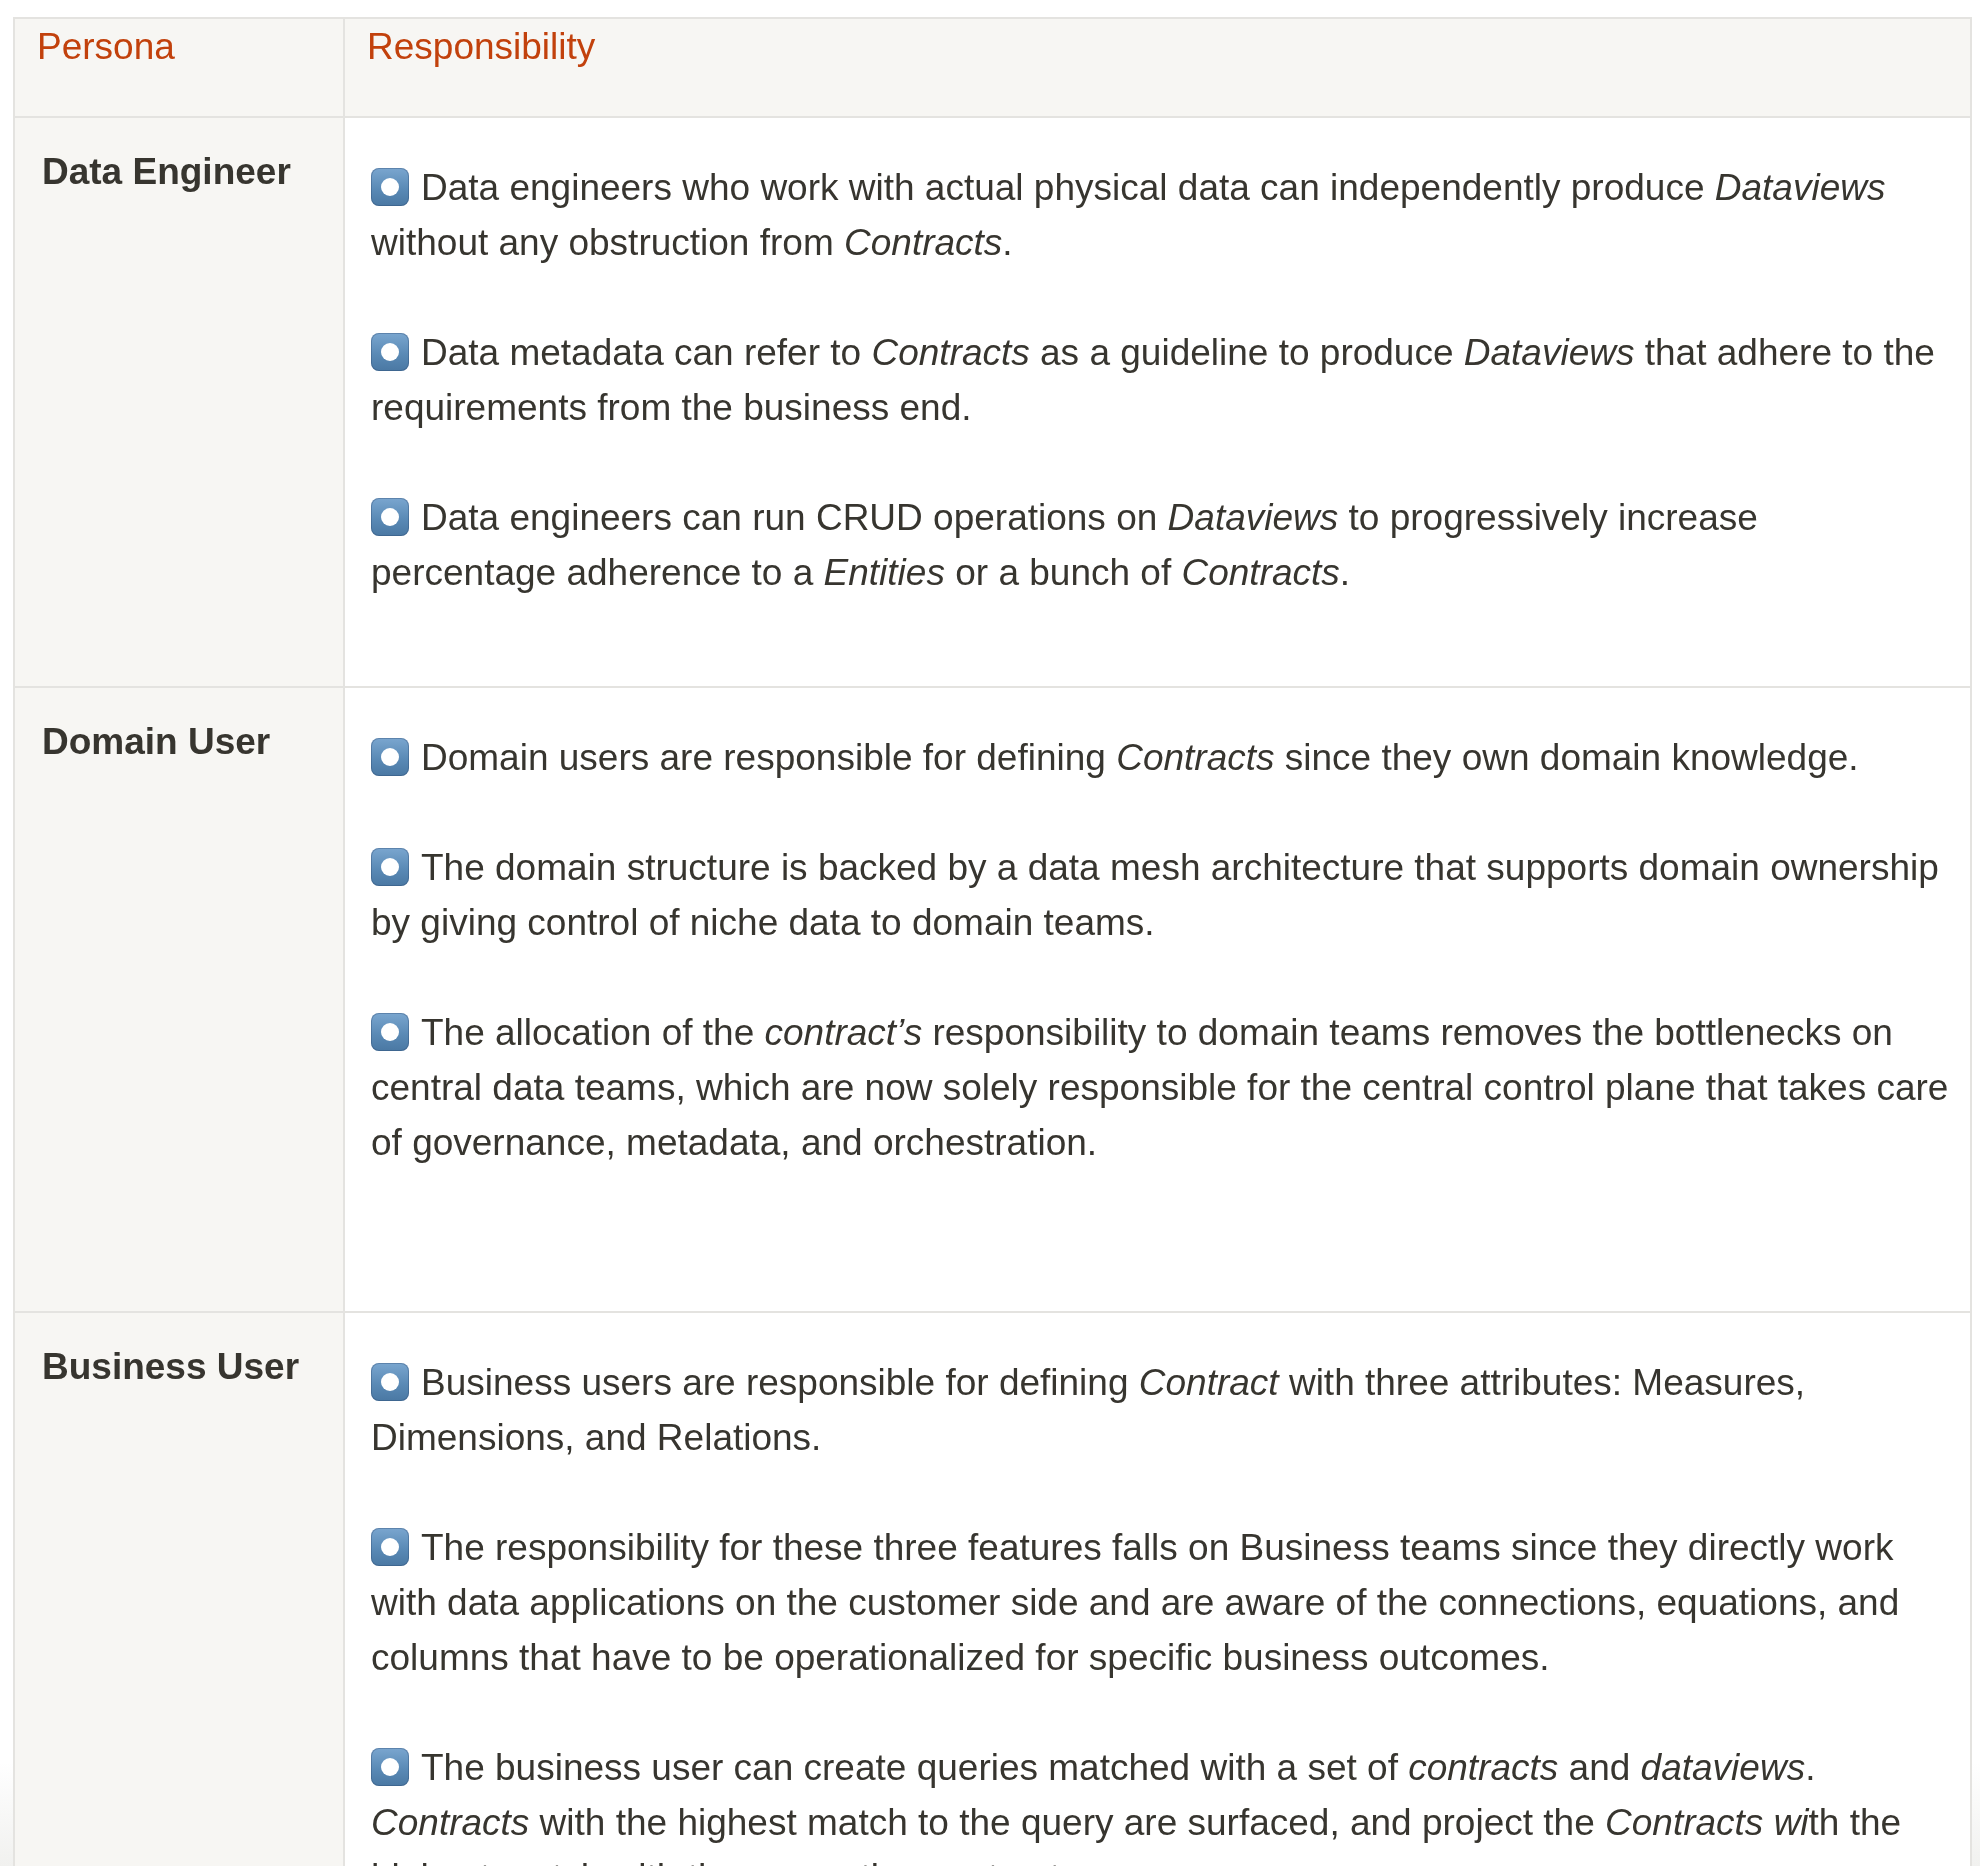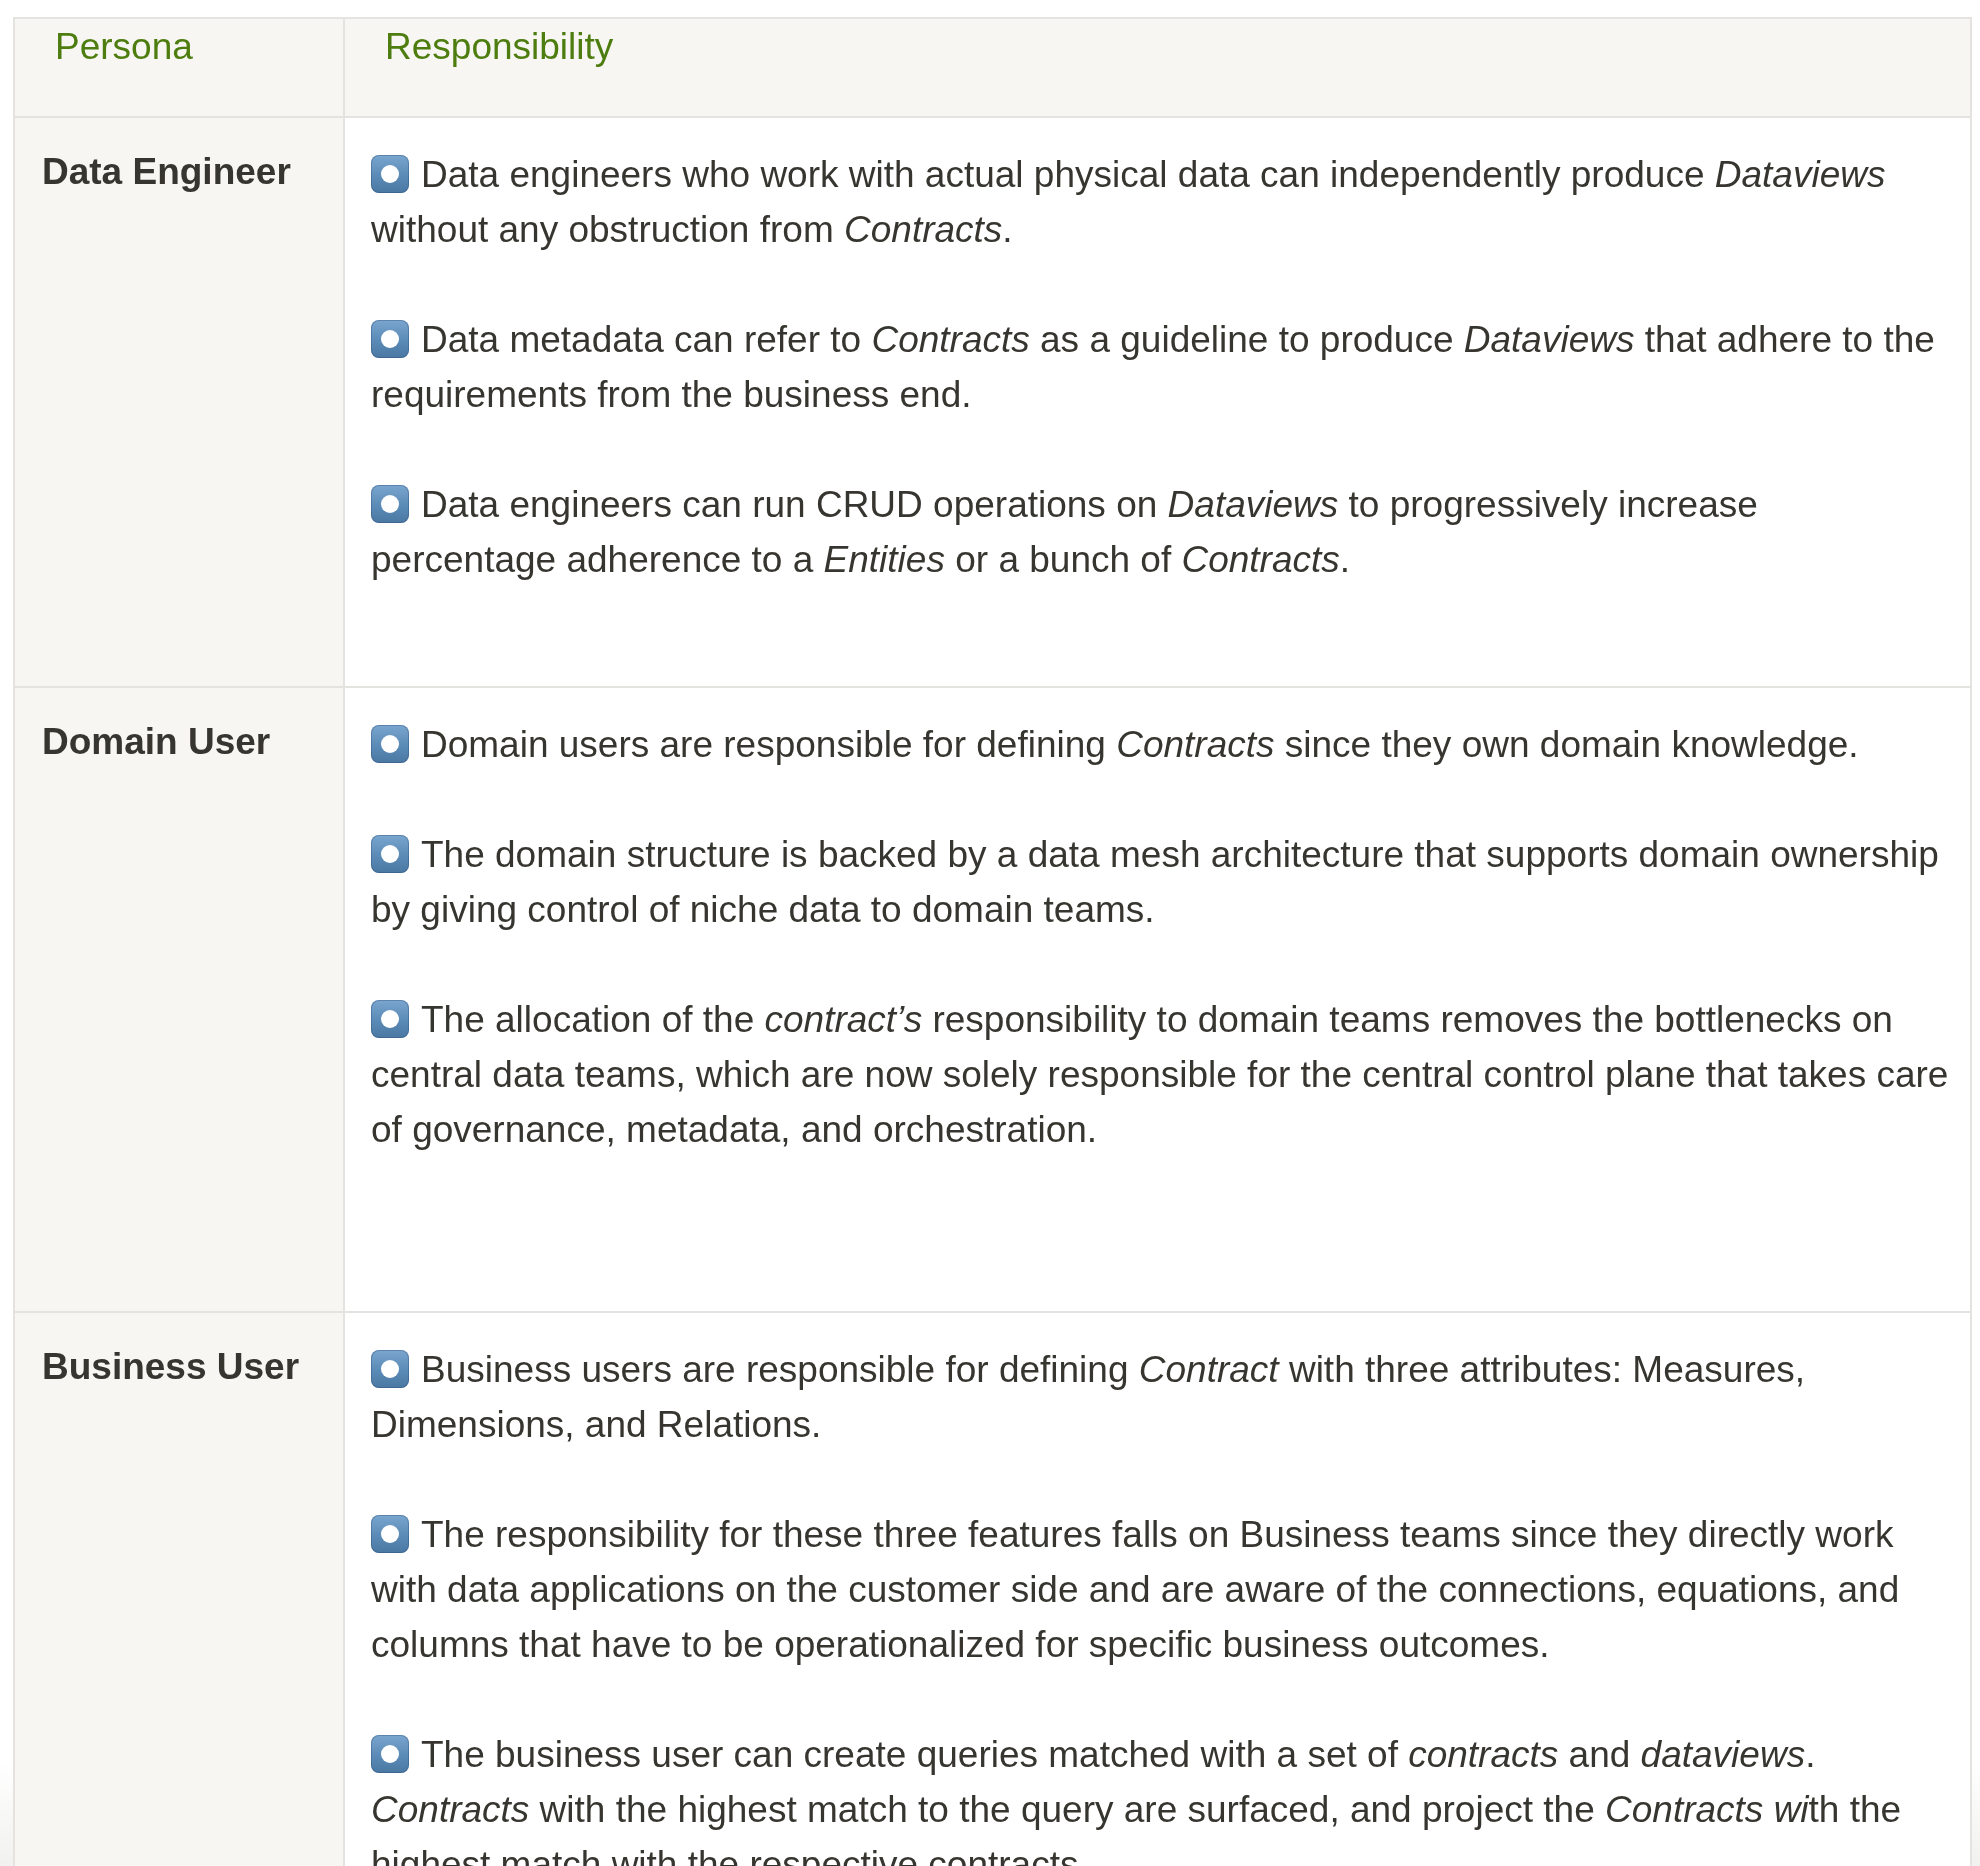--- a/index.html
+++ b/index.html
@@ -35,40 +35,40 @@
       border: 2px solid #e4e3e0;
       vertical-align: top;
       text-align: left;
     }
     col.c1 { width: 330px; }
     col.c2 { width: 1627px; }
     thead th {
       background: #f7f6f3;
       font-weight: normal;
       height: 97px;
-      padding: 0 40px;
+      padding: 0 22px;
       vertical-align: middle;
-      color: #4d7c0f;
+      color: #c2410c;
     }
     td.persona-cell {
       background: #f7f6f3;
       font-weight: bold;
       padding: 26px 27px 0 27px;
       color: #37352f;
       margin-left: 16px;
     }
     td.resp-cell {
       background: #ffffff;
       padding: 26px 20px 0 26px;
     }
     tr.row-de td { height: 542px; }
     tr.row-du td { height: 597px; }
     tr.row-bu td { height: 597px; }
     .resp-cell p {
-      margin: 3px 0 55px 0;
+      margin: 16px 0 55px 0;
       padding: 0;
     }
     .resp-cell p:last-child { margin-bottom: 0; }
     em { font-style: italic; }
     .radio-emoji {
       display: inline-block;
       width: 38px;
       height: 38px;
       border-radius: 8px;
       background: linear-gradient(to bottom, #7aa6cf 0%, #5a8ab6 55%, #4a78a3 100%);

